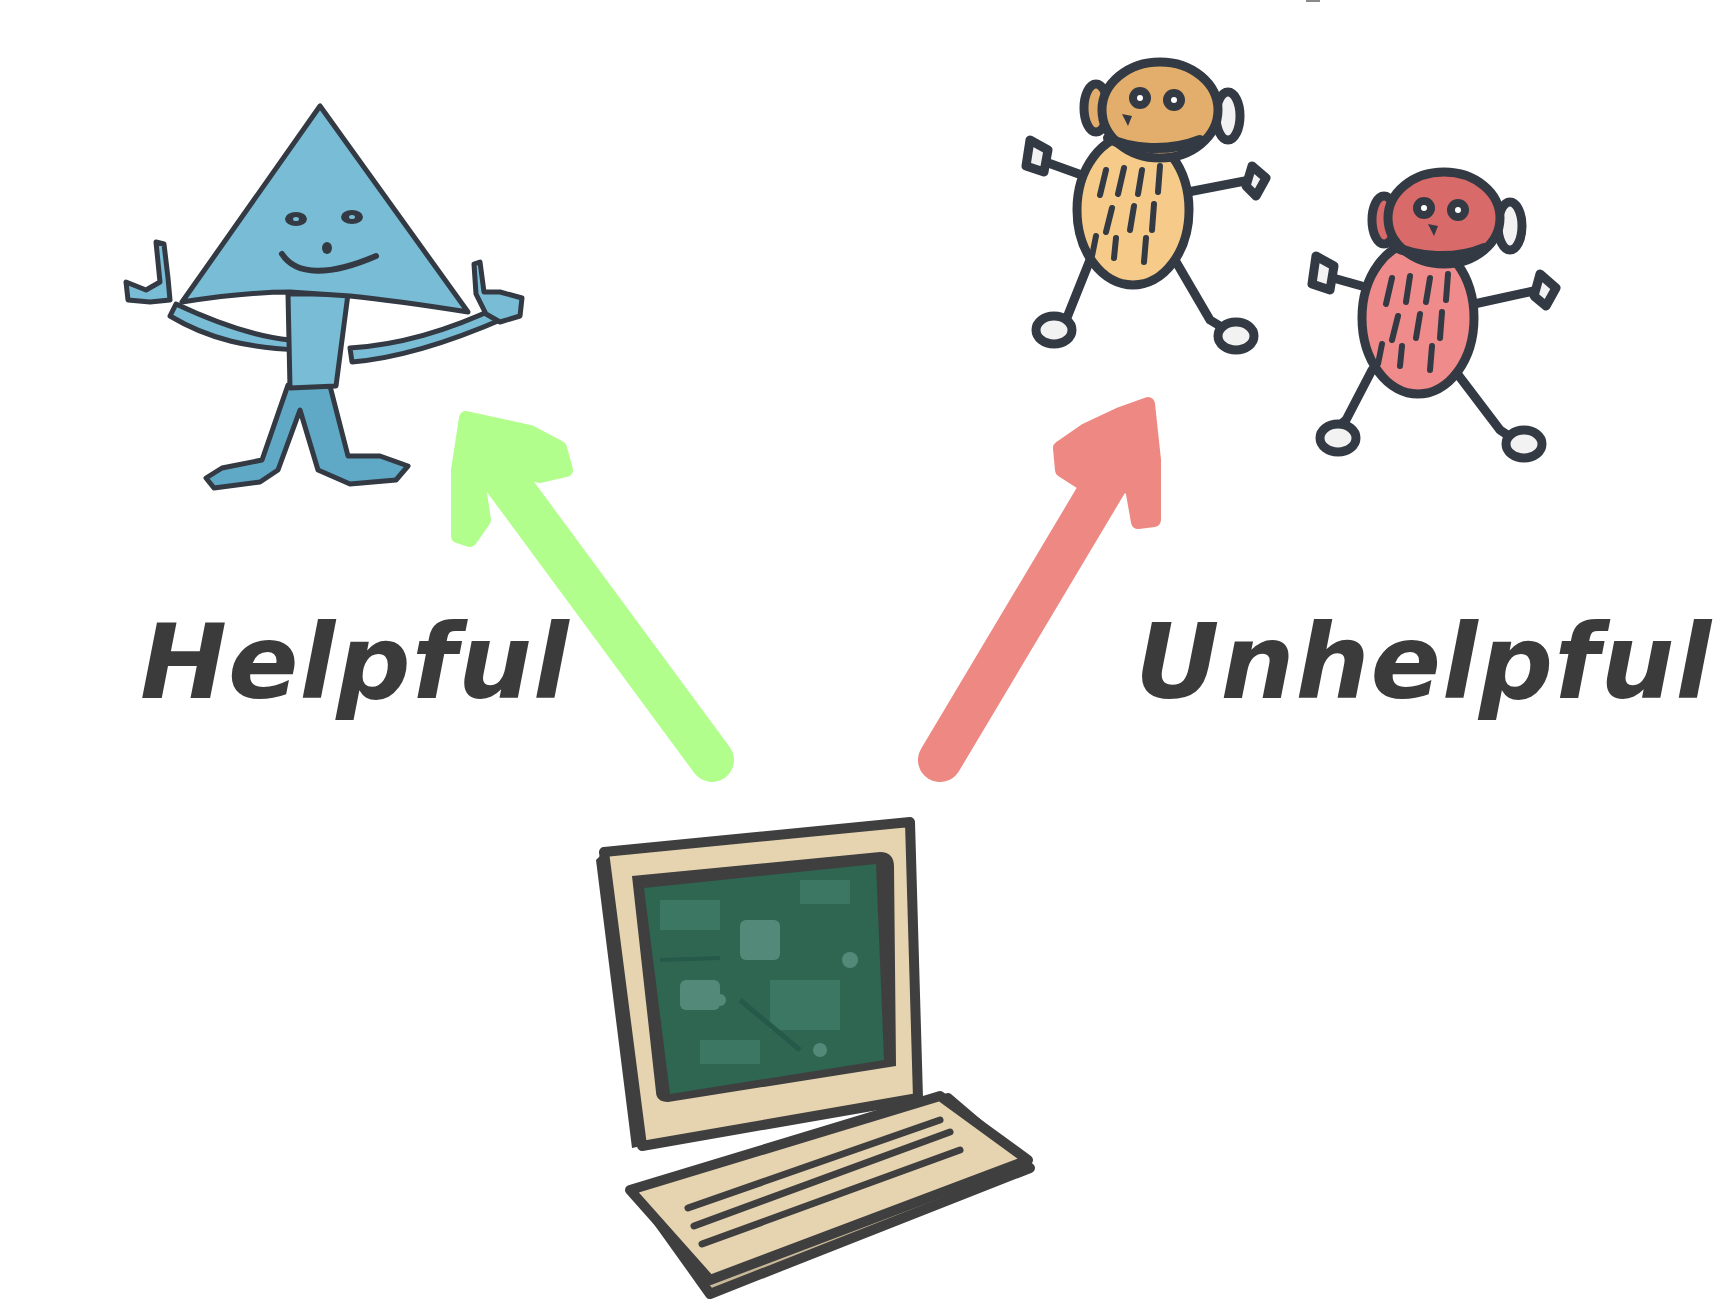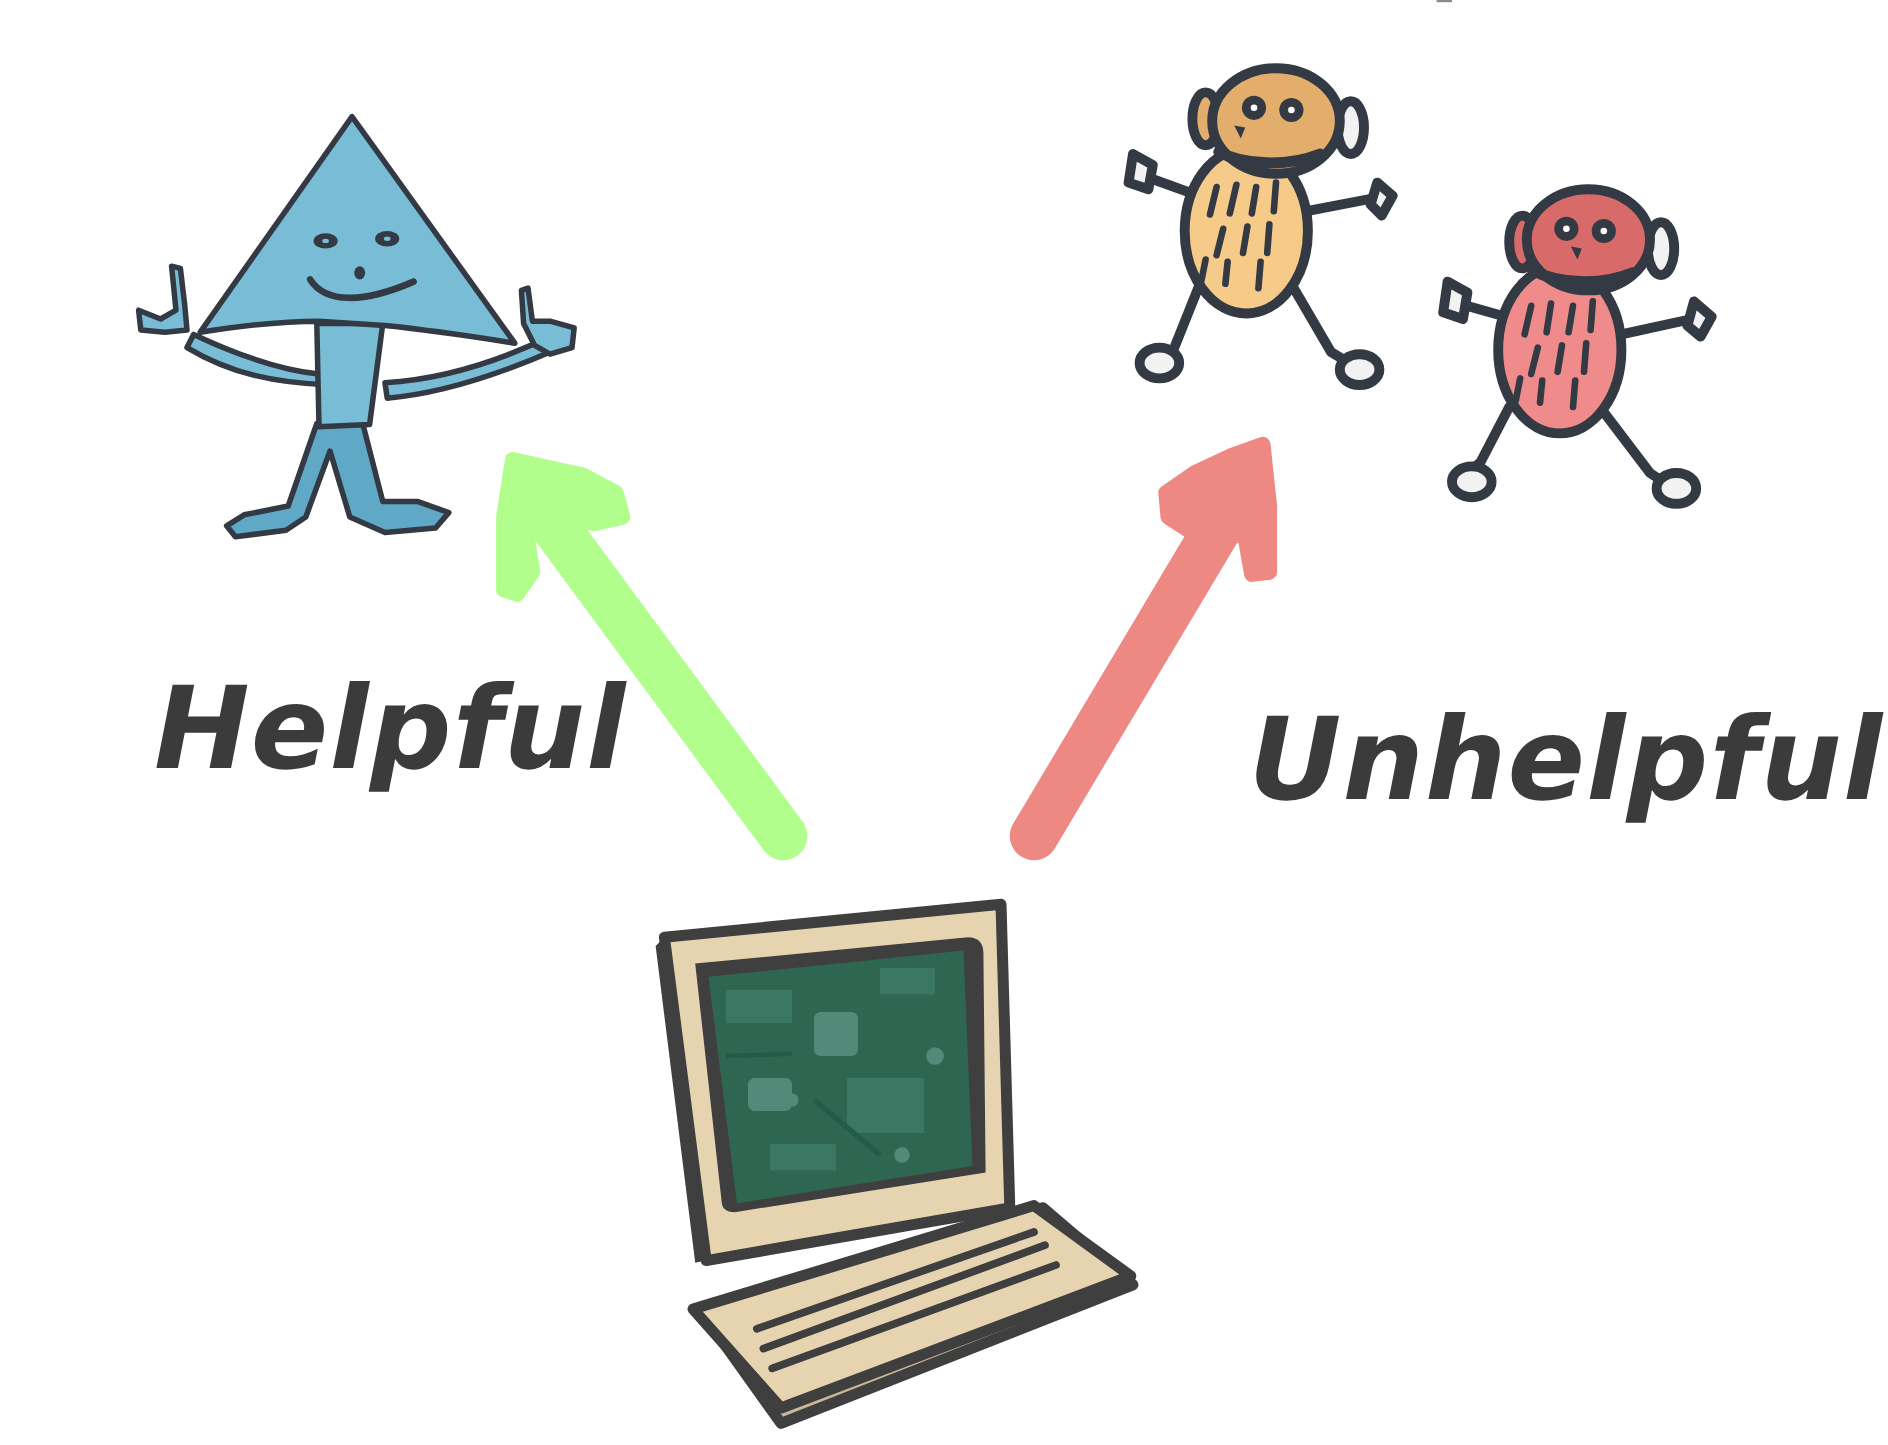--- a/index.html
+++ b/index.html
@@ -8,21 +8,21 @@
   .label {
     position: absolute;
     font-family: "DejaVu Sans", "Liberation Sans", sans-serif;
     font-weight: bold;
     font-style: italic;
     font-size: 104px;
     line-height: 1;
     letter-spacing: 1px;
   }
   #helpful-label { left: 140px; top: 610px; }
-  #unhelpful-label { left: 1135px; top: 638px; text-align: center; }
+  #unhelpful-label { left: 1135px; top: 610px; text-align: center; }
   .clip-mark { position: absolute; left: 1306px; top: 0; width: 14px; height: 2px; }
   svg { position: absolute; left: 0; top: 0; overflow: visible; }
 </style>
 </head>
 <body>
 
 <div class="stage">
 
   <div class="clip-mark" style="background:#8a8a8a;"></div>
 

